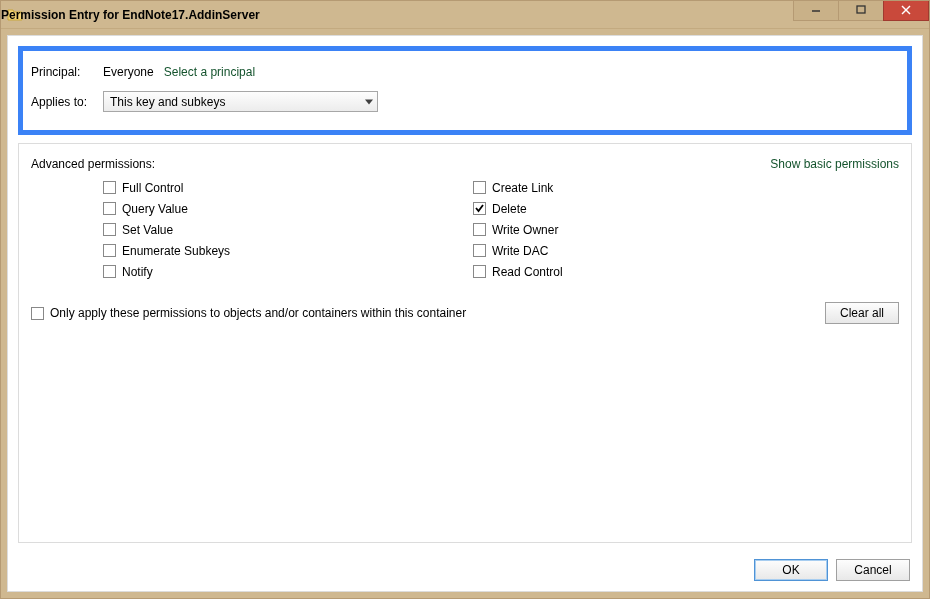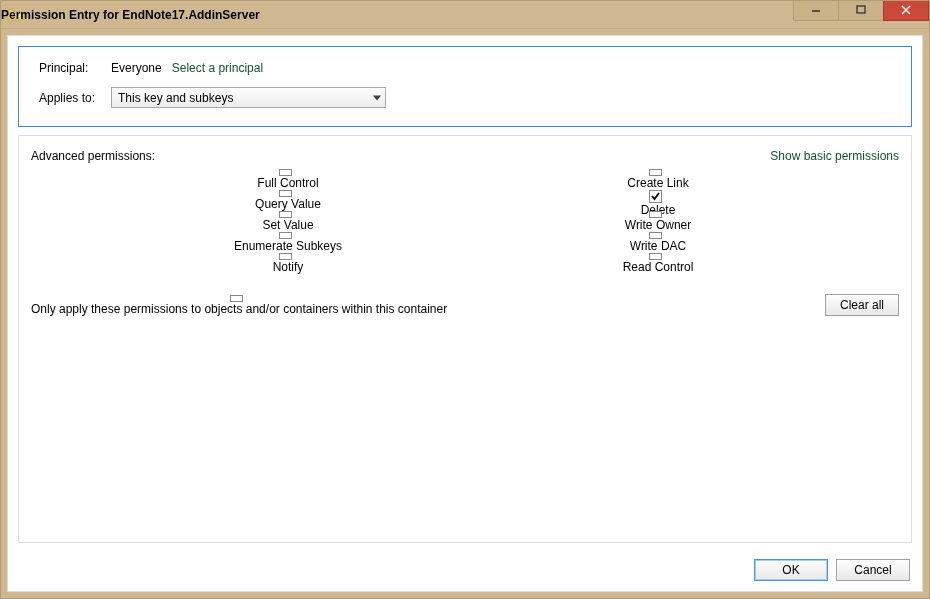--- a/index.html
+++ b/index.html
@@ -58,23 +58,23 @@
   }
   .client {
     flex: 1;
     background: #fff;
     margin: 6px;
     border: 1px solid #dcdcdc;
     display: flex; flex-direction: column;
     padding-bottom: 0;
   }
   .section-top {
-    border: 1px solid #3b82f6;
+    border: 5px solid #3b82f6;
     margin: 10px 10px 8px 10px;
-    padding: 14px 12px 18px 20px;
+    padding: 14px 12px 18px 8px;
   }
   .row {
     display: flex; align-items: center;
     margin-bottom: 12px;
   }
   .row:last-child { margin-bottom: 0; }
   .row-label {
     width: 72px;
   }
   .principal-value { margin-right: 10px; }
@@ -113,21 +113,20 @@
     display: flex;
     margin-left: 72px;
   }
   .perms-col {
     width: 370px;
     display: flex; flex-direction: column;
   }
   .chk-row {
     display: flex; align-items: center;
     height: 21px;
-    flex-direction: column;
   }
   .chk-box {
     width: 13px; height: 13px;
     border: 1px solid #888;
     background: #fff;
     margin-right: 6px;
     display: flex; align-items: center; justify-content: center;
   }
   .footer-row {
     display: flex; justify-content: space-between; align-items: center;

